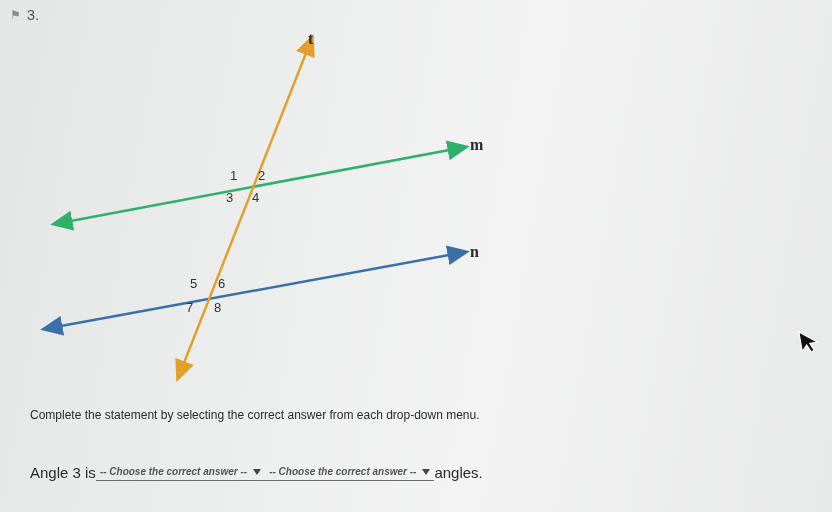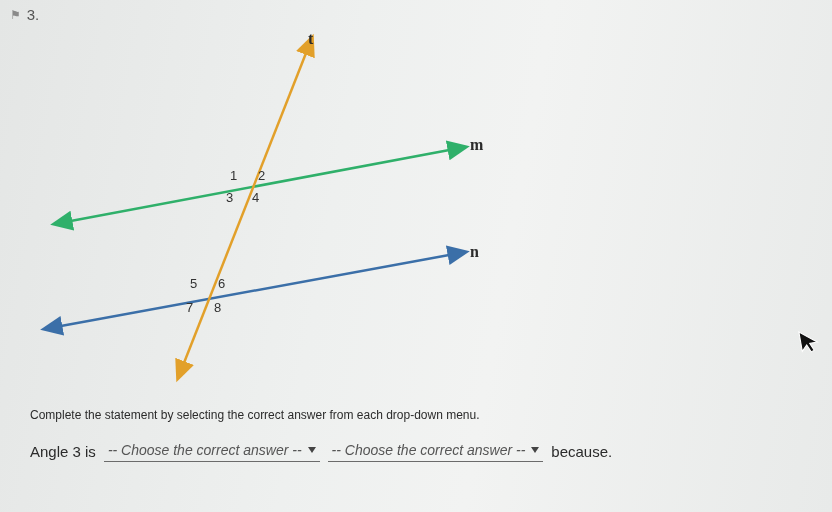--- a/index.html
+++ b/index.html
@@ -42,34 +42,34 @@
 
   .instruction {
     position: absolute;
     left: 30px; top: 408px;
     font-size: 12px;
     color: #2b2b2b;
     text-align: center;
   }
   .sentence-row {
     position: absolute;
-    left: 30px; top: 440px;
-    display: flex; align-items: center; gap: 8px;
+    left: 30px; top: 464px;
+    display: flex; align-items: flex-start; 
     font-size: 15px;
     color: #2b2b2b;
     white-space: nowrap;
   }
   .dropdown {
     display: inline-flex; align-items: center;
     border-bottom: 1px solid #6b6b6b;
     padding: 2px 4px 3px 4px;
     cursor: pointer;
     gap: 6px;
   }
-  .dropdown-text { font-style: italic; color: #555; font-size: 14px; }
+  .dropdown-text { font-style: italic; color: #555; font-size: 10px; font-weight: bold; }
   .caret {
     width: 0; height: 0;
     border-left: 4px solid transparent;
     border-right: 4px solid transparent;
     border-top: 6px solid #444;
     display: inline-block;
   }
   .cursor-icon {
     position: absolute;
     right: 8px; top: 328px;
@@ -139,20 +139,20 @@
 <div class="sentence-row">
   <span>Angle 3 is</span>
   <span class="dropdown">
     <span class="dropdown-text">-- Choose the correct answer --</span>
     <span class="caret"></span>
   </span>
   <span class="dropdown">
     <span class="dropdown-text">-- Choose the correct answer --</span>
     <span class="caret"></span>
   </span>
-  <span>because.</span>
+  <span>angles.</span>
 </div>
 
 <div class="cursor-icon">
   <svg width="26" height="26" viewBox="0 0 24 24" fill="#111" stroke="#fff" stroke-width="1">
     <path d="M3 2 L3 20 L8 15 L11 22 L14 21 L11 14 L18 14 Z"></path>
   </svg>
 </div>
 
 </body></html>

